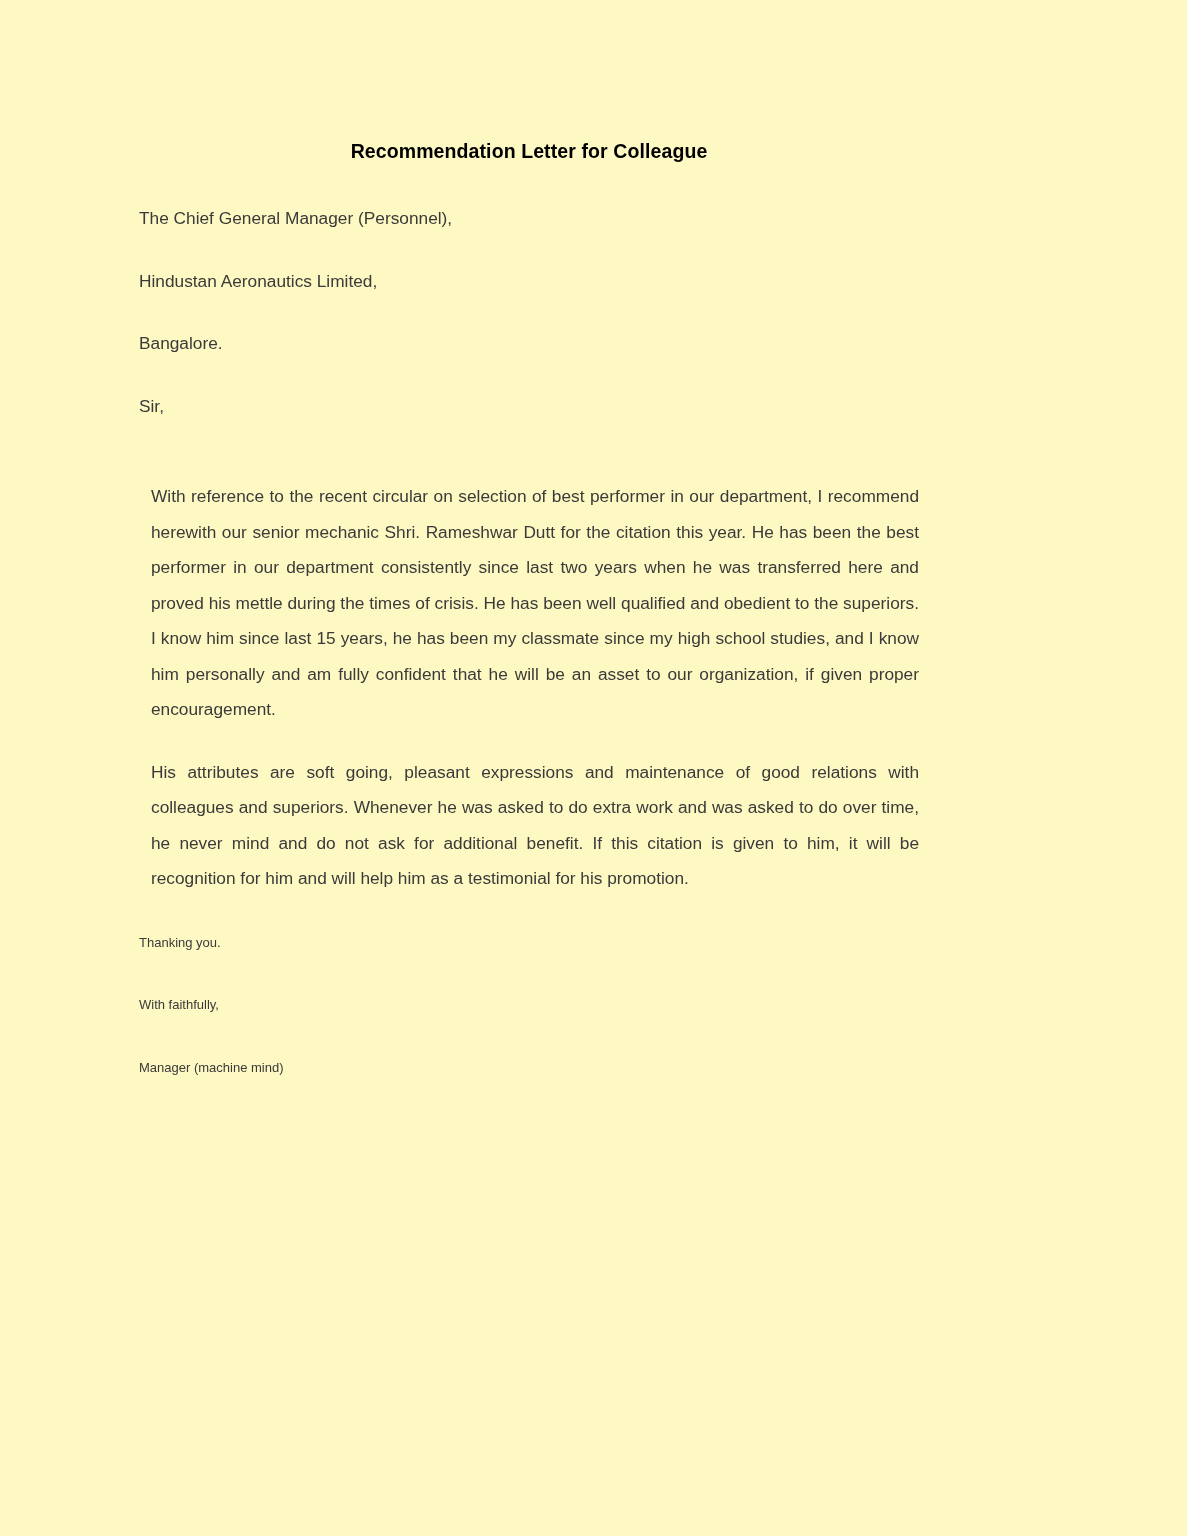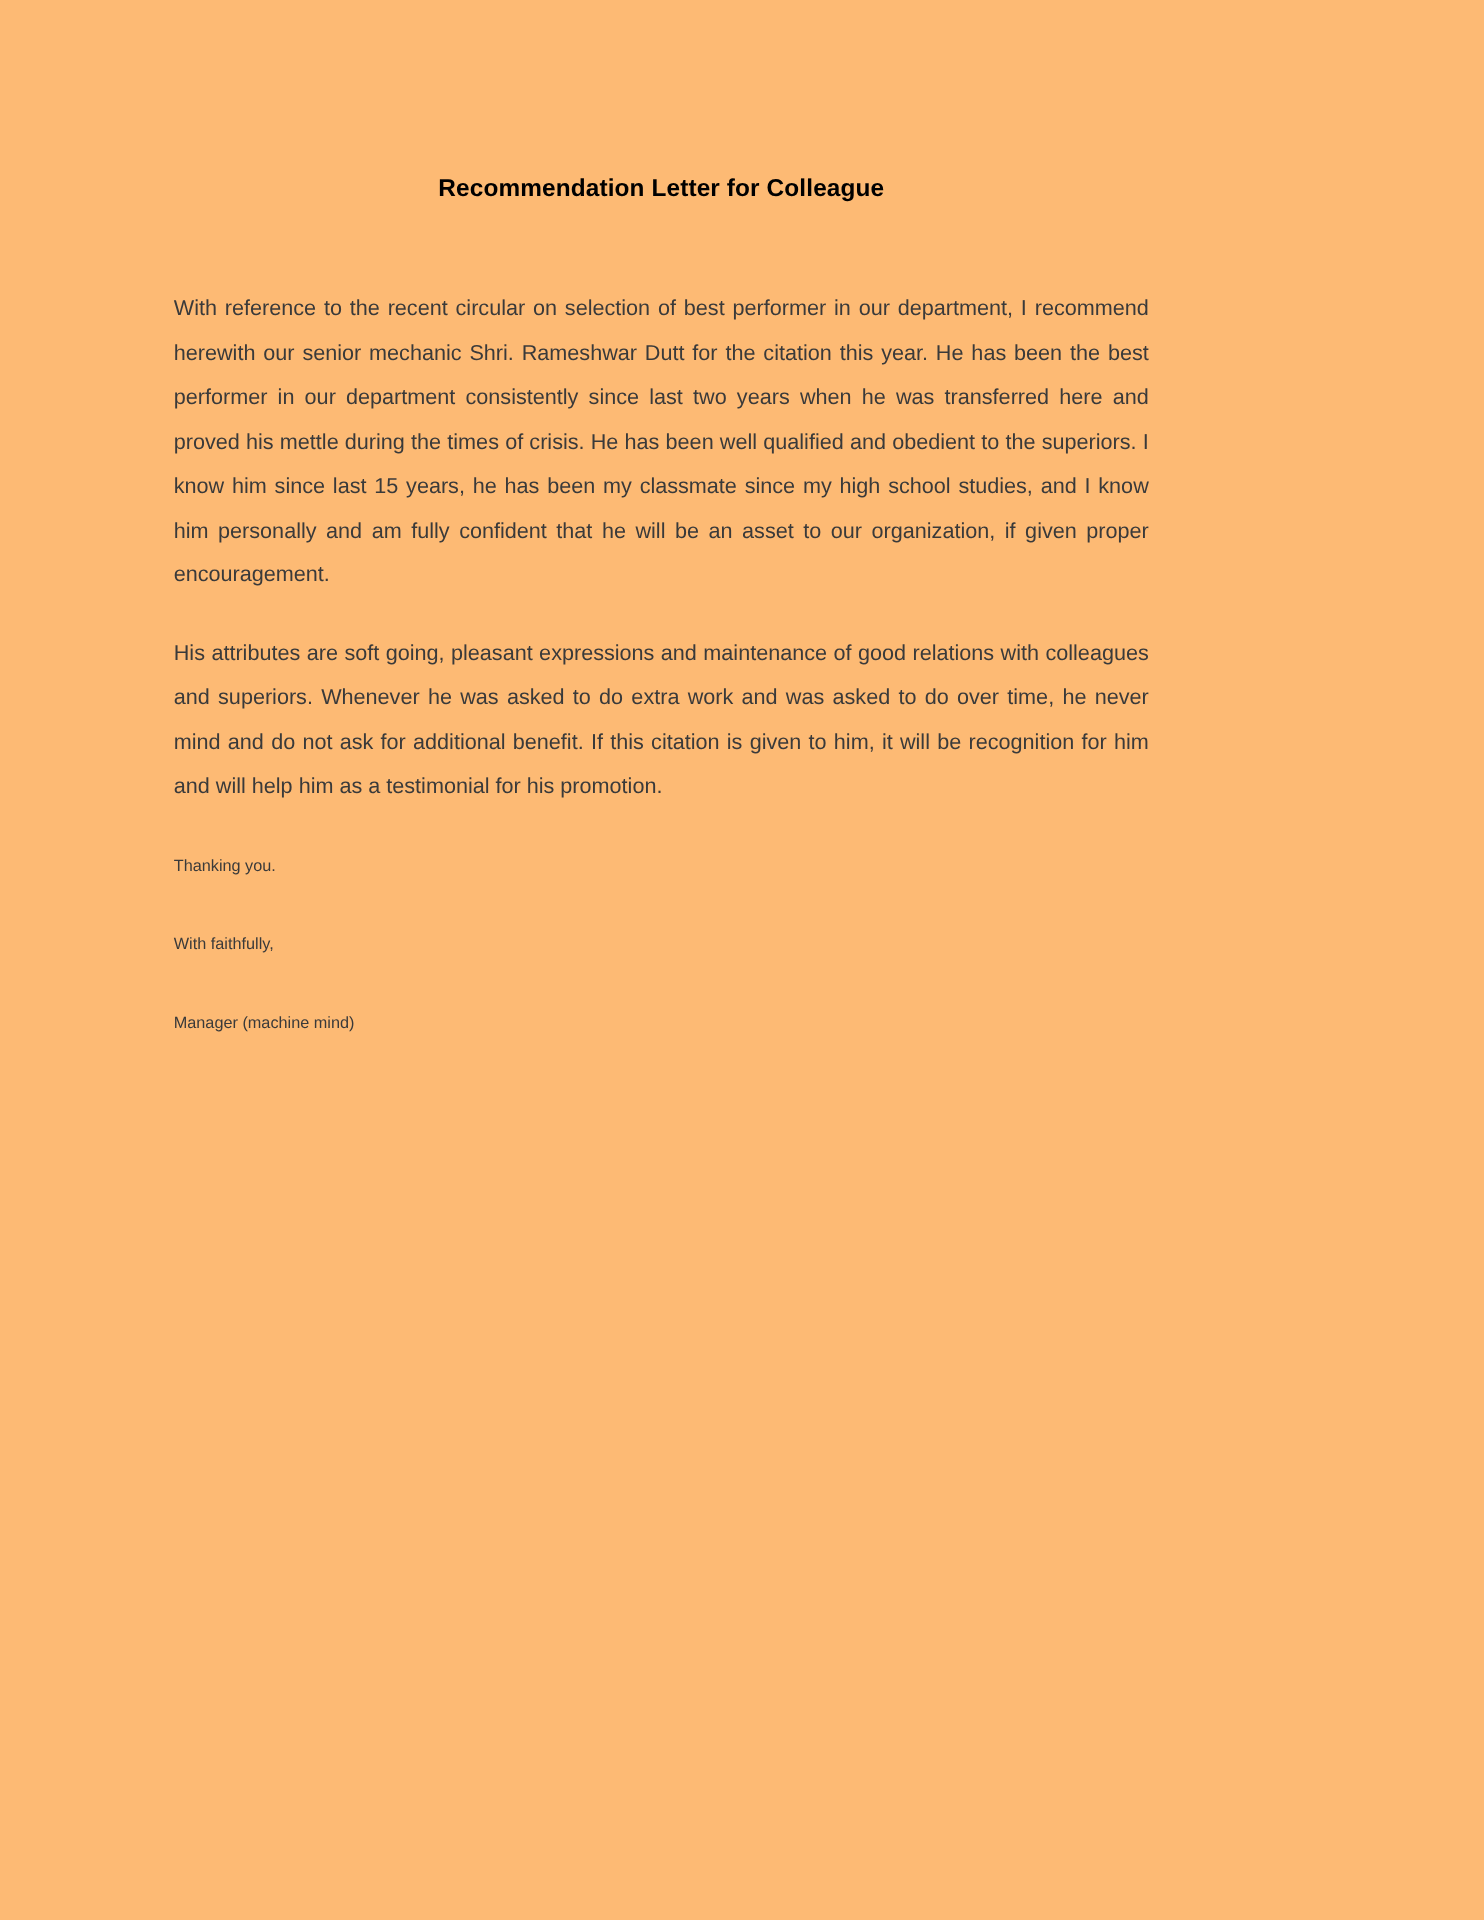--- a/index.html
+++ b/index.html
@@ -10,21 +10,21 @@
   body {
     width: 1187px;
     height: 1536px;
     font-family: "Liberation Sans", sans-serif;
     -webkit-font-smoothing: antialiased;
   }
   .page {
     position: relative;
     width: 1187px;
     height: 1536px;
-    background: #fdba74;
+    background: #fef9c3;
     box-sizing: border-box;
   }
   .doc-body {
     position: absolute;
     left: 139px;
     top: 0;
     width: 780px;
   }
   .doc-title {
     margin: 0;
@@ -51,21 +51,21 @@
     white-space: pre-wrap;
   }
   .block-paragraphs {
     position: relative;
     top: 205px;
   }
   .para {
     color: #3a3a3a;
     font-size: 17.3px;
     line-height: 35.5px;
-    margin: 0 0 27px 0;
+    margin: 0 0 27px 12px;
     text-align: justify;
     text-justify: inter-word;
     hyphens: none;
   }
   .para:last-child {
     margin-bottom: 0;
   }
   .block-closing {
     position: relative;
     top: 233px;
@@ -83,20 +83,26 @@
 </style>
 </head>
 <body>
 
 <div class="page">
 
   <div class="doc-body">
 
     <h1 class="doc-title">Recommendation Letter for Colleague</h1>
 
+    <div class="block-address">
+      <p class="addr-line">The Chief General Manager (Personnel),</p>
+      <p class="addr-line">Hindustan Aeronautics Limited,</p>
+      <p class="addr-line">Bangalore.</p>
+      <p class="addr-line">Sir,</p>
+    </div>
 
     <div class="block-paragraphs">
       <p class="para">With reference to the recent circular on selection of best performer in our department, I recommend herewith our senior mechanic Shri. Rameshwar Dutt for the citation this year. He has been the best performer in our department consistently since last two years when he was transferred here and proved his mettle during the times of crisis. He has been well qualified and obedient to the superiors. I know him since last 15 years, he has been my classmate since my high school studies, and I know him personally and am fully confident that he will be an asset to our organization, if given proper encouragement.</p>
       <p class="para">His attributes are soft going, pleasant expressions and maintenance of good relations with colleagues and superiors. Whenever he was asked to do extra work and was asked to do over time, he never mind and do not ask for additional benefit. If this citation is given to him, it will be recognition for him and will help him as a testimonial for his promotion.</p>
     </div>
 
     <div class="block-closing">
       <p class="closing-line">Thanking you.</p>
       <p class="closing-line">With faithfully,</p>
       <p class="closing-line">Manager (machine mind)</p>

